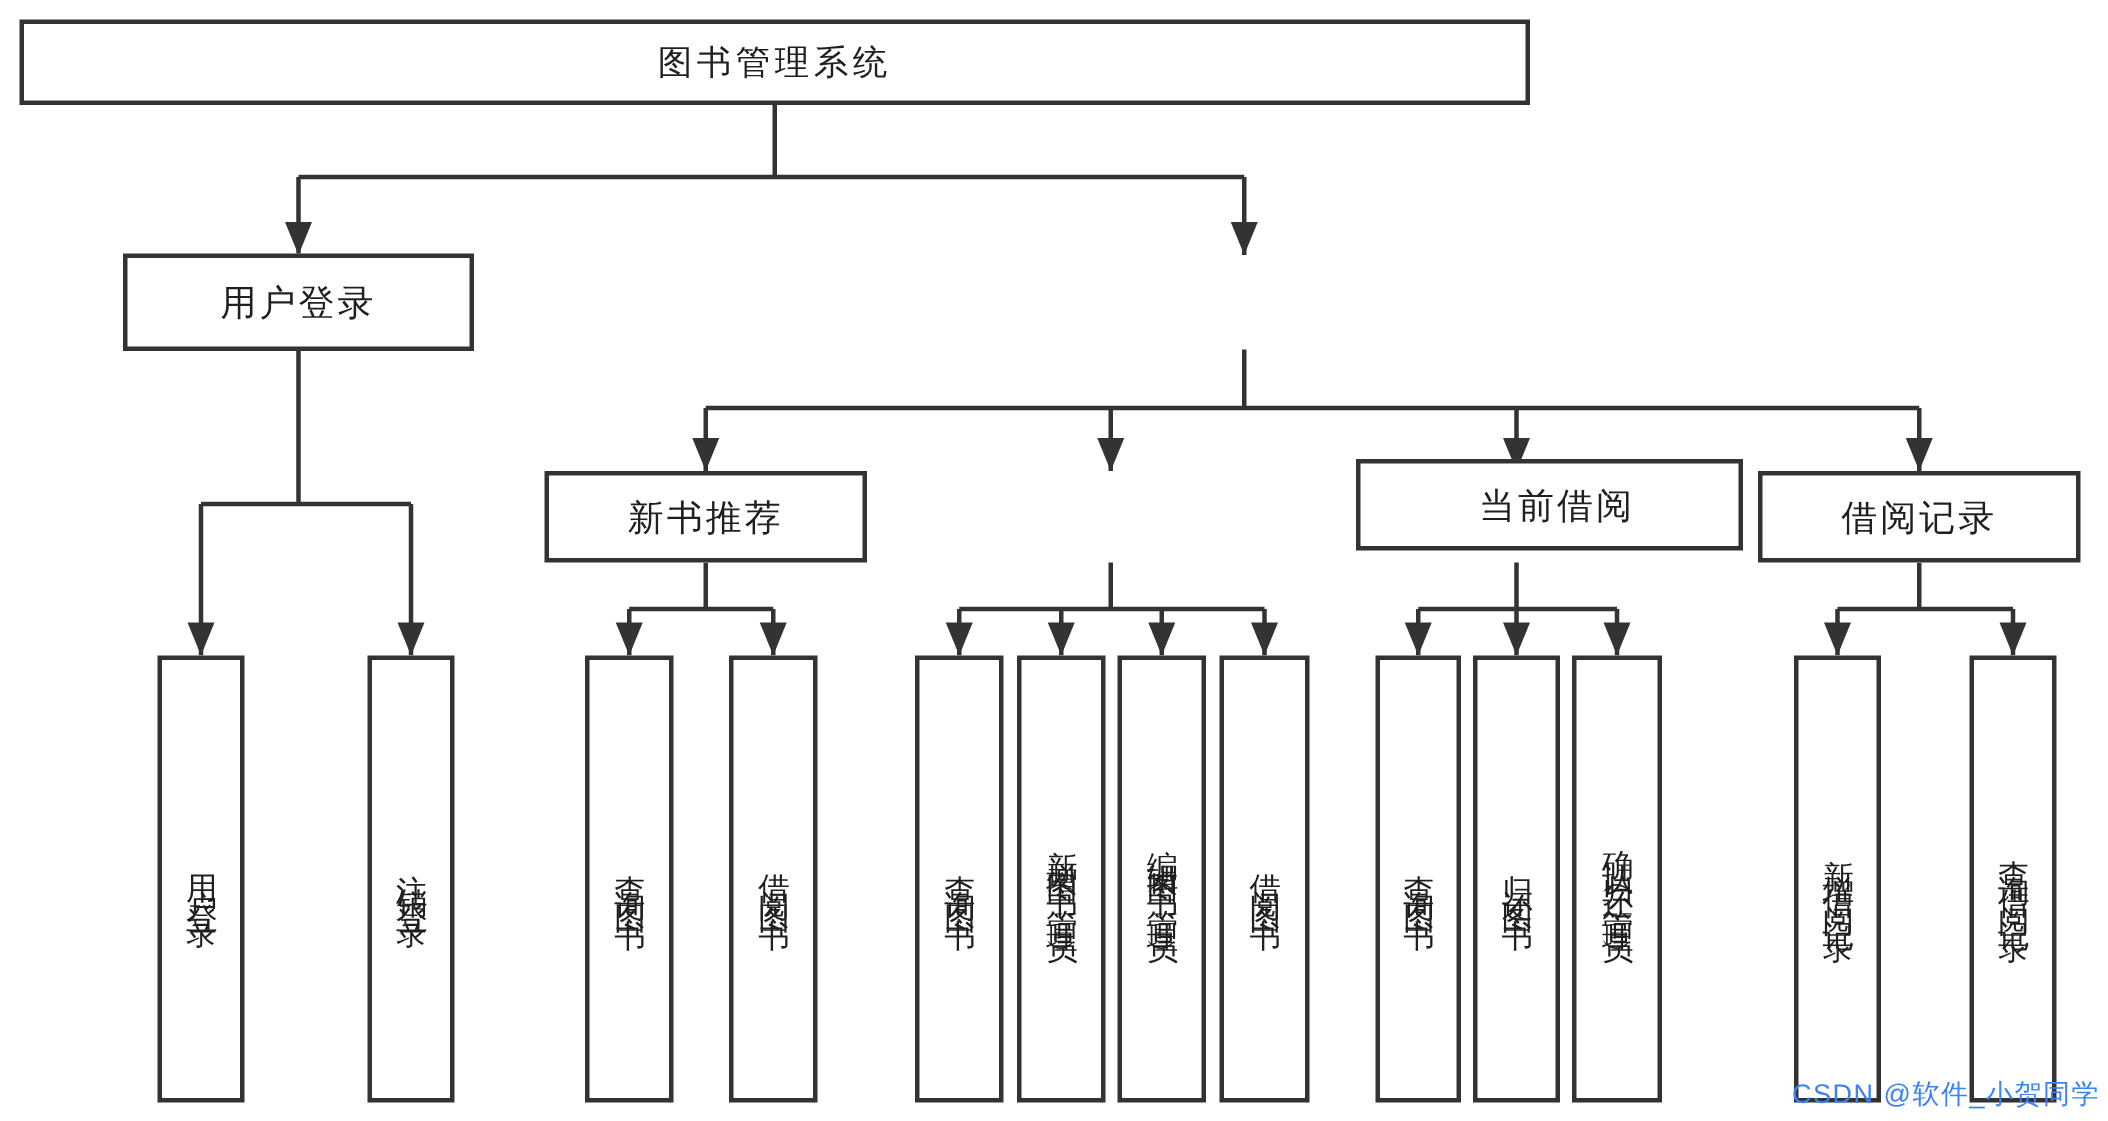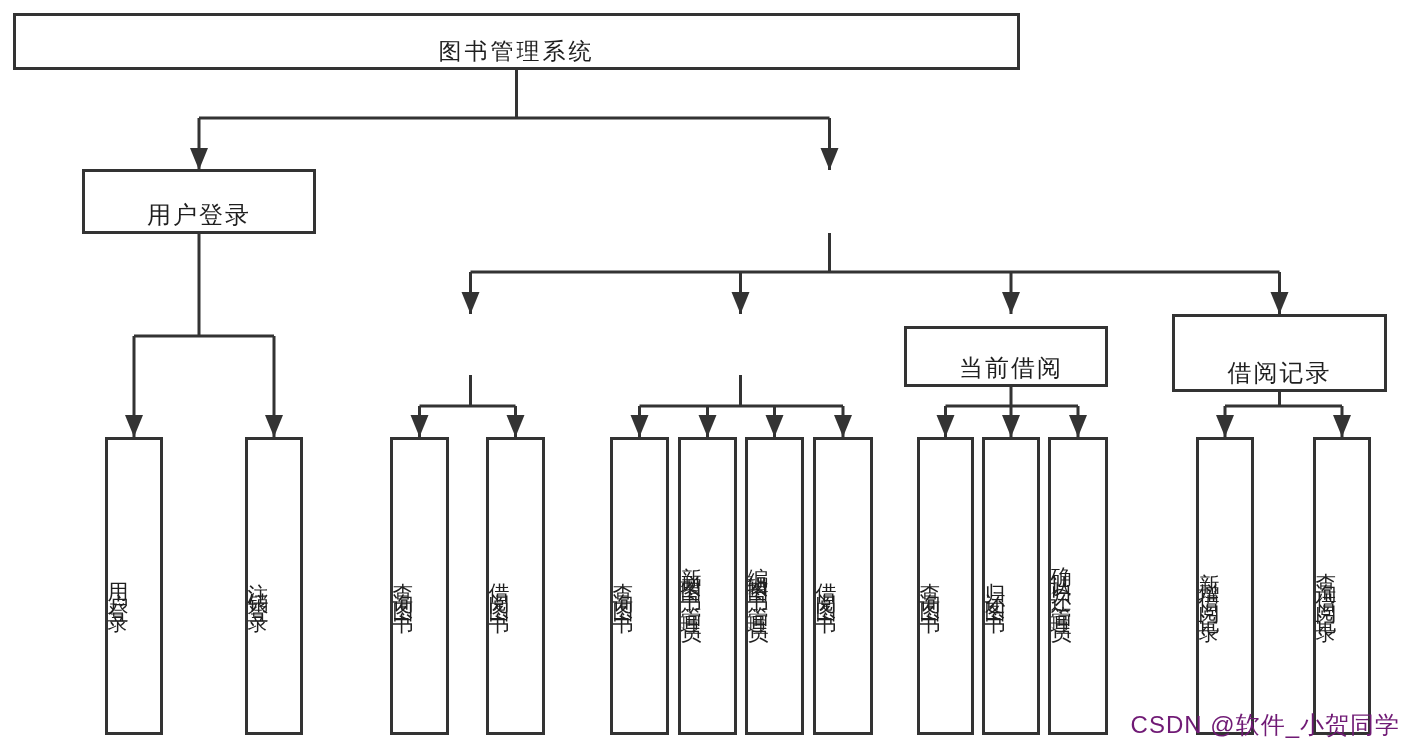--- a/index.html
+++ b/index.html
@@ -17,41 +17,41 @@
     left: 0; top: 0;
     width: 1405px; height: 747px;
     z-index: 1;
   }
   .node {
     position: absolute;
     background: #ffffff;
     border: 3px solid #333333;
     box-sizing: border-box;
     display: flex;
-    align-items: flex-end;
+    align-items: center;
     justify-content: center;
     color: #1f1f1f;
     z-index: 2;
   }
   .root-node { font-size: 23px; letter-spacing: 3px; }
   .h-node    { font-size: 24px; letter-spacing: 2px; }
   .v-node {
     writing-mode: vertical-rl;
     text-orientation: mixed;
     font-size: 21px;
     letter-spacing: 10px;
     line-height: 1;
   }
   .v-node.long { letter-spacing: 8px; }
   .watermark {
     position: absolute;
     right: 5px;
     bottom: 6px;
-    font-size: 24px;
-    color: #701a75;
+    font-size: 18px;
+    color: #3b82f6;
     letter-spacing: 1px;
     z-index: 5;
     white-space: nowrap;
   }
 </style>
 </head>
 <body>
 
 <div class="stage">
 
@@ -87,24 +87,27 @@
   </svg>
 
   <div class="node root-node" style="left:13px; top:13px; width:1007px; height:57px;">
     <span>图书管理系统</span>
   </div>
 
   <div class="node h-node" style="left:82px; top:169px; width:234px; height:65px;">
     <span>用户登录</span>
   </div>
 
-  <div class="node h-node" style="left:904px; top:326px; width:204px; height:61px;padding-left:10px;">
+  <div class="node h-node" style="left:363px; top:314px; width:215px; height:61px;">
+    <span>新书推荐</span>
+  </div>
+  <div class="node h-node" style="left:904px; top:306px; width:258px; height:61px;padding-left:10px;">
     <span>当前借阅</span>
   </div>
-  <div class="node h-node" style="left:1172px; top:314px; width:215px; height:78px;">
+  <div class="node h-node" style="left:1172px; top:314px; width:215px; height:61px;">
     <span>借阅记录</span>
   </div>
 
   <div class="node v-node" style="left:105px; top:437px; width:58px; height:298px;">
     <span>用户登录</span>
   </div>
   <div class="node v-node" style="left:245px; top:437px; width:58px; height:298px;">
     <span>注销登录</span>
   </div>
 

